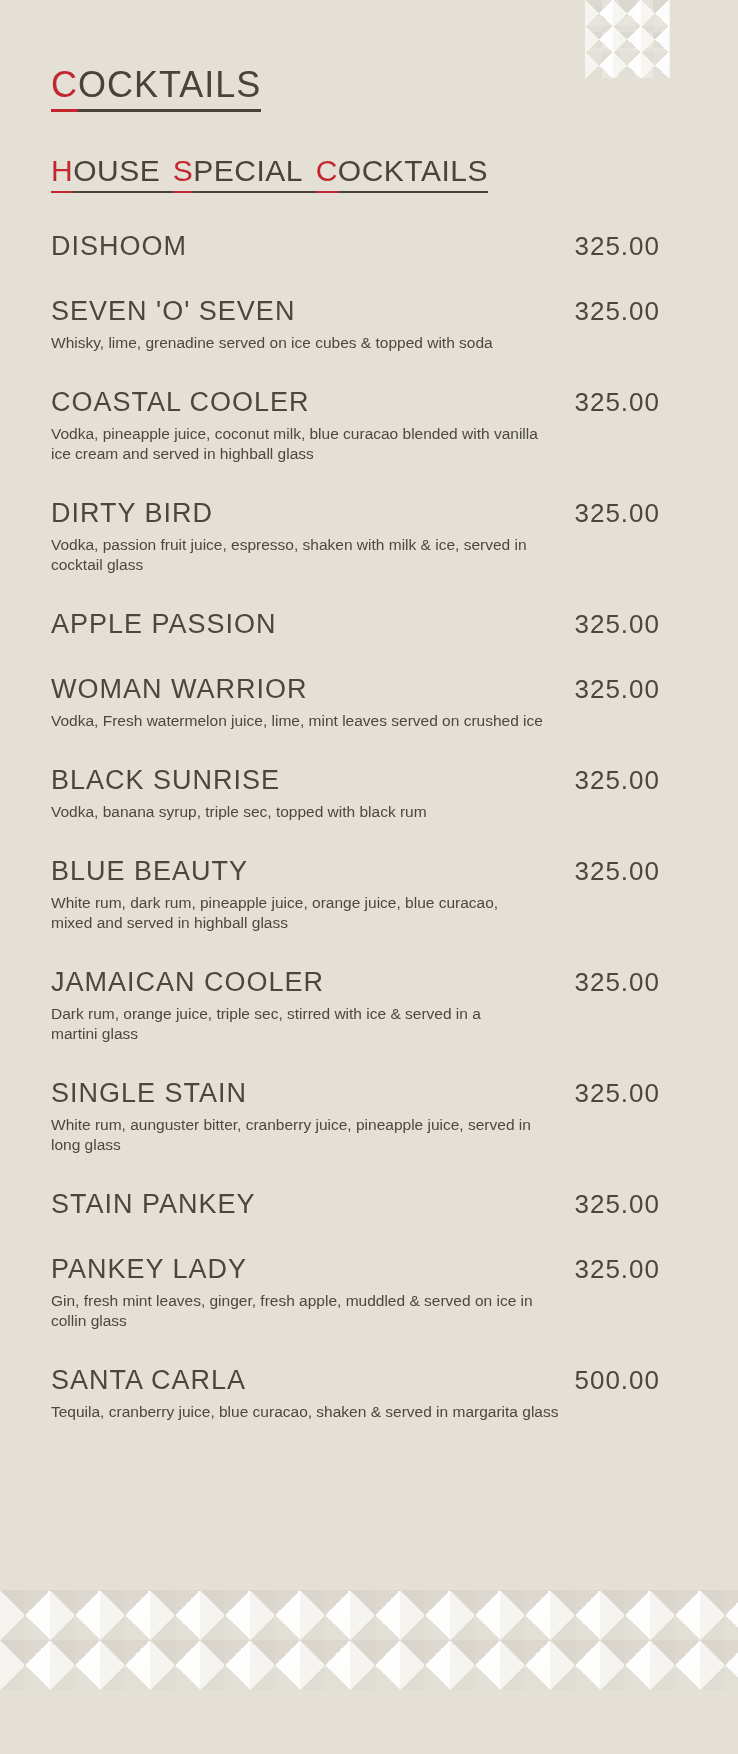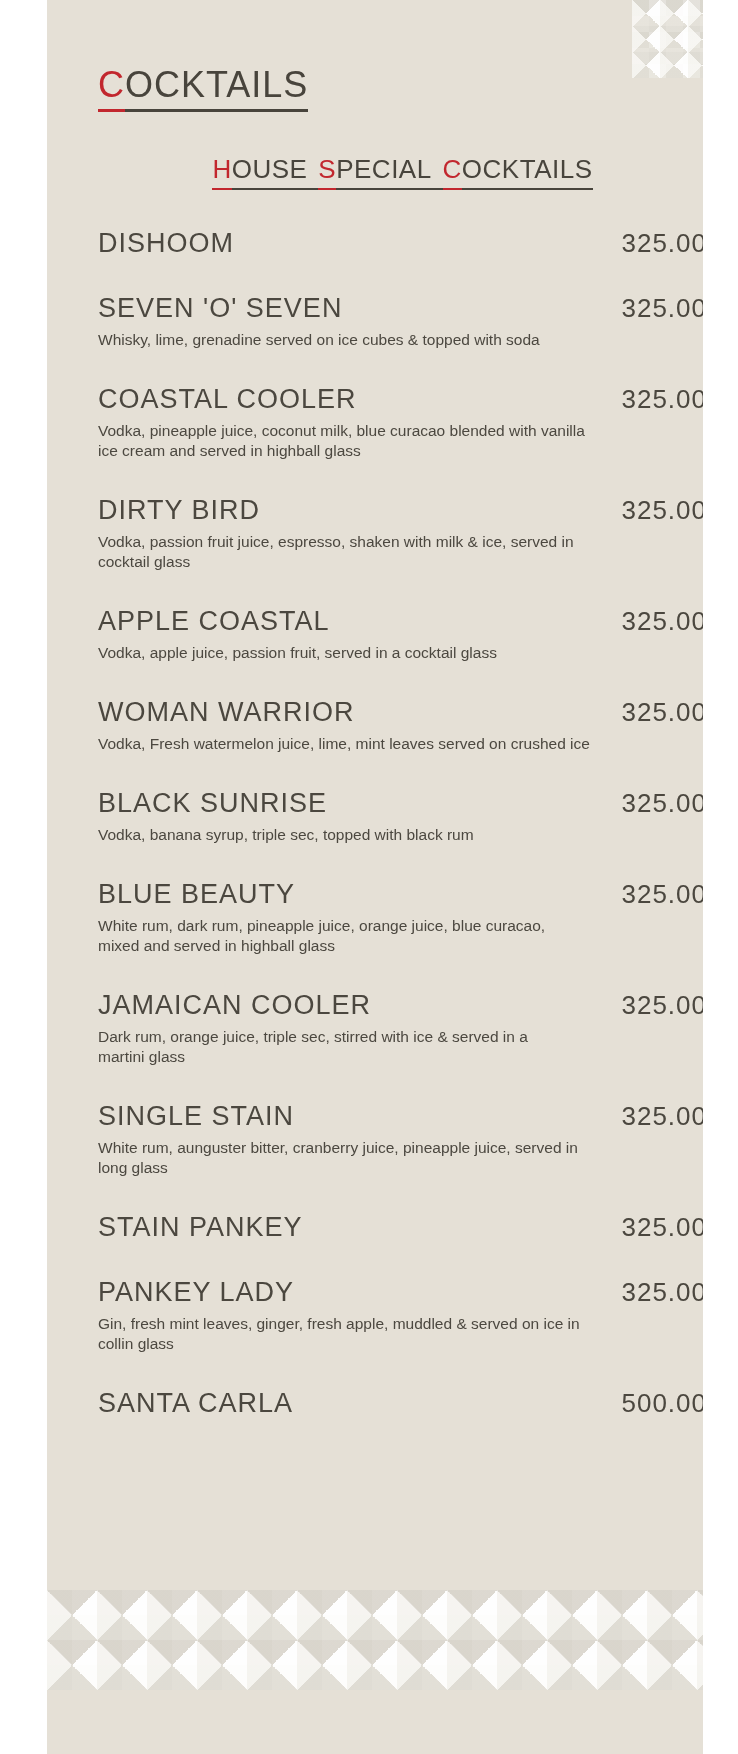--- a/index.html
+++ b/index.html
@@ -1,24 +1,23 @@
 <!DOCTYPE html>
 <html><head>
 <meta charset="utf-8">
 <style>
   * { margin:0; padding:0; box-sizing:border-box; }
   html,body { width:738px; }
   body { font-family:"Liberation Sans", sans-serif; }
 
   .page {
     position:relative;
-    width:656px; height:1754px;
+    width:738px; height:1754px;
     background:#e5e0d6;
     overflow:hidden;
-    margin-left:47px;
   }
 
   
   .mosaic {
     position:absolute; top:0; left:585px;
     width:85px; height:78px;
     background:
       conic-gradient(from 45deg, rgba(255,255,255,.92) 0 25%, rgba(226,223,214,.65) 0 50%, rgba(247,246,242,.9) 0 75%, rgba(214,211,202,.55) 0) 0 0/28px 26px,
       conic-gradient(#f6f5f1 90deg, #e9e6df 0 180deg, #f1efe9 0 270deg, #e0ddd5 0) 0 0/34px 32px;
   }
@@ -34,21 +33,21 @@
 
   .content {
     position:absolute;
     left:51px; top:64px;
     width:609px;
   }
 
   
   .title { font-size:36px; letter-spacing:1px; color:#48443c; margin-bottom:42px; font-weight:400; }
   .title .seg { display:inline-block; padding-bottom:3px; border-bottom:3px solid #48443c; }
-  .section-heading { font-size:26px; letter-spacing:.5px; color:#48443c; margin-bottom:38px; font-weight:400;text-align:center; }
+  .section-heading { font-size:30px; letter-spacing:.5px; color:#48443c; margin-bottom:38px; font-weight:400; }
   .section-heading .seg { display:inline-block; padding-bottom:3px; border-bottom:2px solid #48443c; }
   .accent { color:#c2272e; }
   .seg.accent-u { border-bottom-color:#c2272e !important; }
   .seg.space { width:.42em; }
 
   
   .item { margin-bottom:34px; }
   .item-head { display:flex; justify-content:space-between; align-items:baseline; }
   .item-name { font-size:27px; letter-spacing:1px; color:#4b473f; font-weight:400; }
   .item-price { font-size:26px; letter-spacing:1px; color:#4b473f; font-weight:400; }
@@ -102,24 +101,23 @@
           <div class="item-head">
             <span class="item-name">DIRTY BIRD</span>
             <span class="item-price">325.00</span>
           </div>
           <div class="item-desc">Vodka, passion fruit juice, espresso, shaken with milk &amp; ice, served in
 cocktail glass</div>
         </div>
 
         <div class="item">
           <div class="item-head">
-            <span class="item-name">APPLE COASTAL</span>
+            <span class="item-name">APPLE PASSION</span>
             <span class="item-price">325.00</span>
           </div>
-          <div class="item-desc">Vodka, apple juice, passion fruit, served in a cocktail glass</div>
         </div>
 
         <div class="item">
           <div class="item-head">
             <span class="item-name">WOMAN WARRIOR</span>
             <span class="item-price">325.00</span>
           </div>
           <div class="item-desc">Vodka, Fresh watermelon juice, lime, mint leaves served on crushed ice</div>
         </div>
 
@@ -172,20 +170,21 @@
           </div>
           <div class="item-desc">Gin, fresh mint leaves, ginger, fresh apple, muddled &amp; served on ice in
 collin glass</div>
         </div>
 
         <div class="item">
           <div class="item-head">
             <span class="item-name">SANTA CARLA</span>
             <span class="item-price">500.00</span>
           </div>
+          <div class="item-desc">Tequila, cranberry juice, blue curacao, shaken &amp; served in margarita glass</div>
         </div>
       </div>
 
   </div>
 
   <div class="band"></div>
 
 </div>
 
 </body></html>

